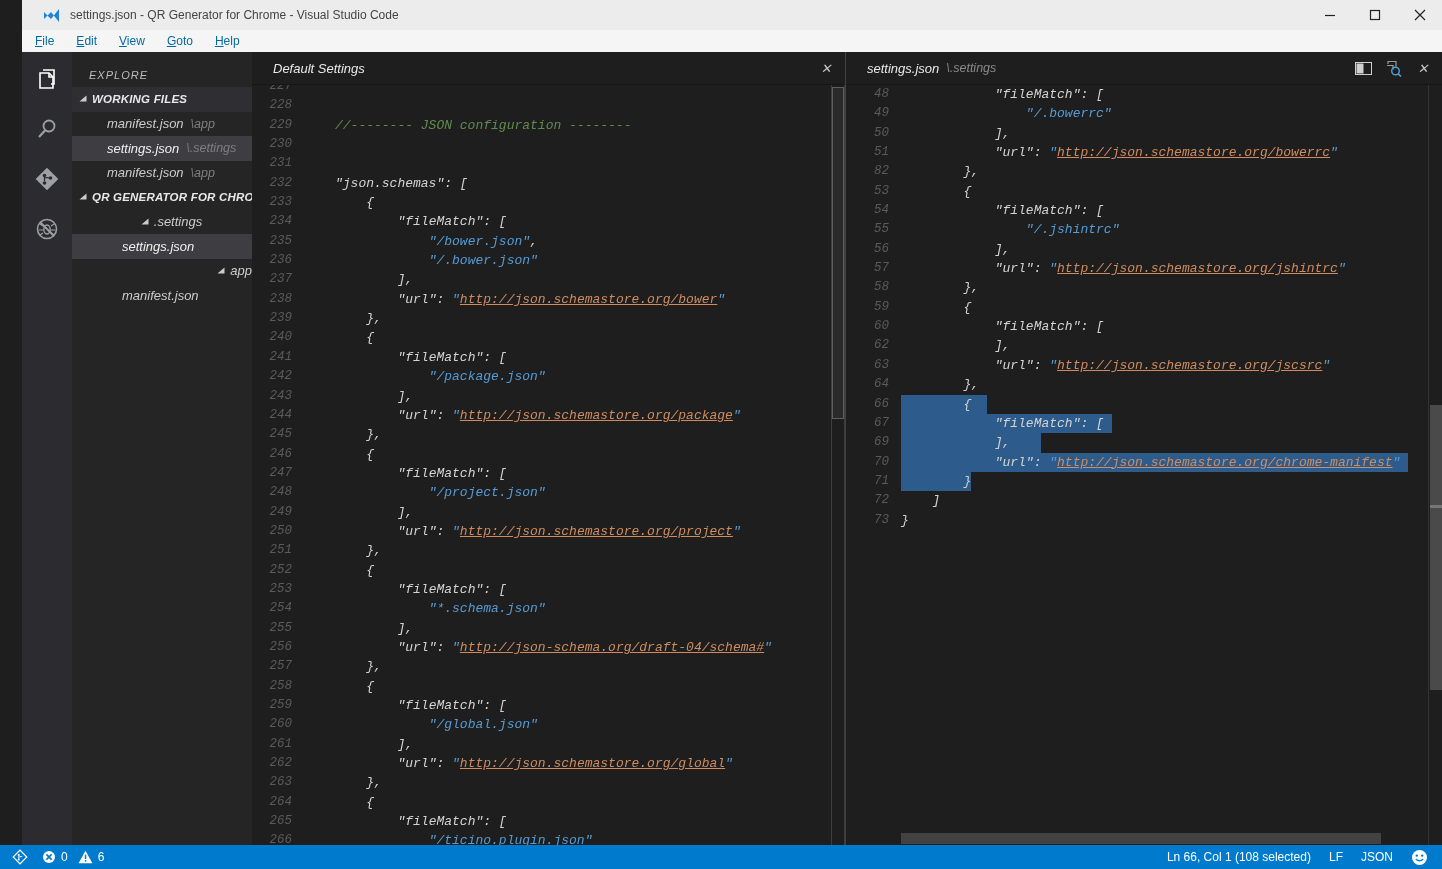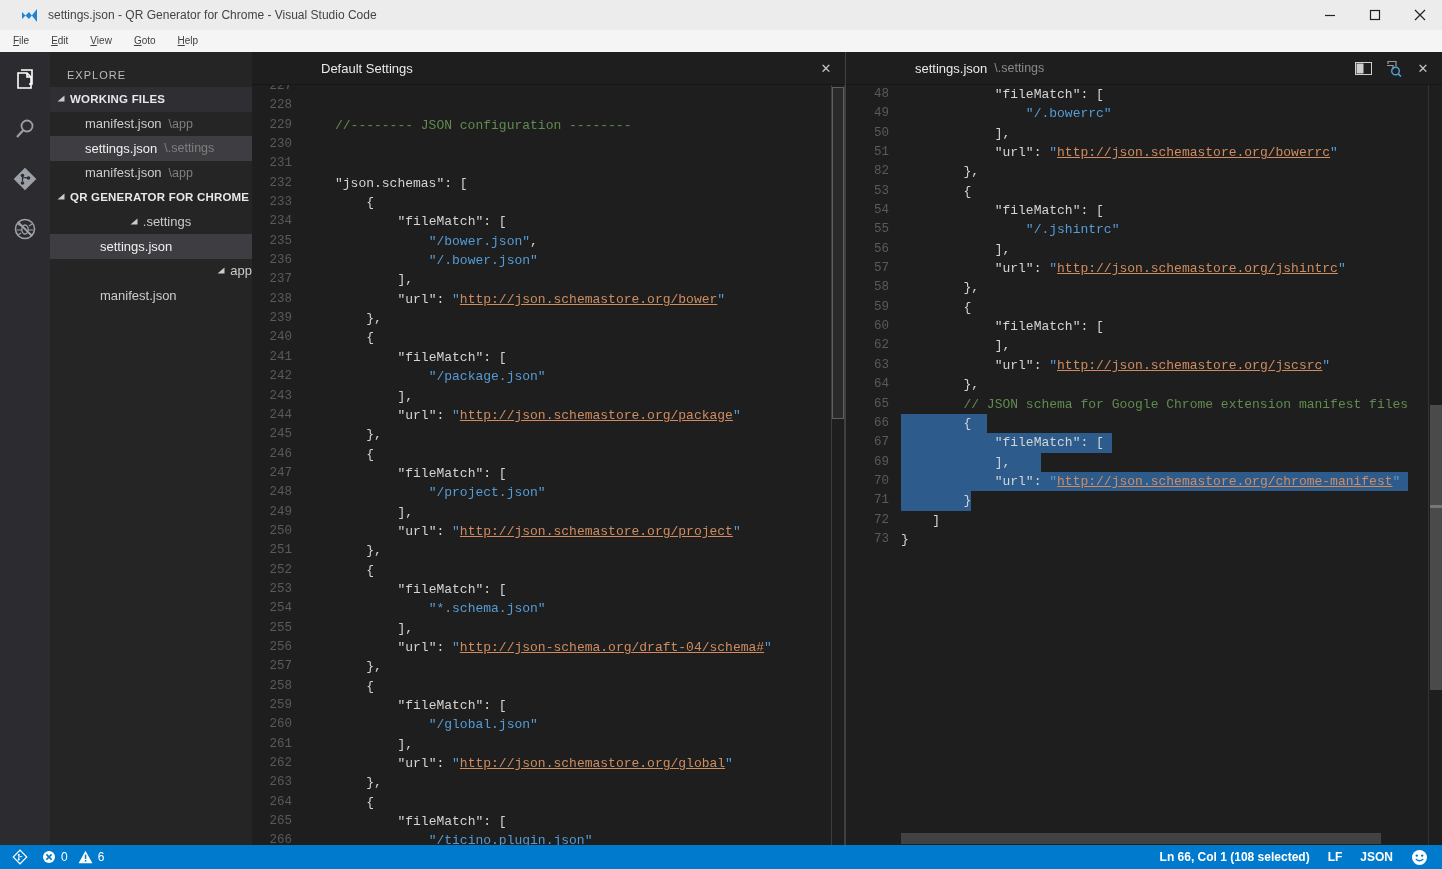--- a/index.html
+++ b/index.html
@@ -1,35 +1,35 @@
 <!DOCTYPE html>
 <html><head>
 <meta charset="utf-8">
 <style>
   * { margin:0; padding:0; box-sizing:border-box; }
   html,body { width:1442px; height:869px; overflow:hidden; background:#1e1e1e;
               font-family:"Liberation Sans", sans-serif; }
-  #app { position:relative; width:1442px; height:869px; }
+  #app { position:relative; width:1442px; height:869px;padding-left:22px; }
 
   
   #titlebar { height:30px; background:#ececec; display:flex; align-items:center; position:relative; }
   #vslogo { width:17px; height:17px; margin-left:21px; }
   #wintitle { margin-left:10px; font-size:12px; color:#444; }
   #wincontrols { position:absolute; right:0; top:0; height:30px; display:flex; }
   .winbtn { width:45px; height:30px; display:flex; align-items:center; justify-content:center;
             font-size:13px; color:#222; cursor:default; }
   .winbtn svg { display:block; }
 
   
   #menubar { height:22px; background:#f5f5f5; display:flex; align-items:center; padding-left:2px; }
-  .menuitem { font-size:10px; color:#404040; padding:0 11px; height:22px; line-height:22px; }
+  .menuitem { font-size:12px; color:#0369a1; padding:0 11px; height:22px; line-height:22px; }
   .menuitem u { text-decoration:underline; }
 
   
-  #main { display:flex; height:793px; }
+  #main { display:flex; height:793px;font-style:italic; }
 
   
   #activitybar { width:50px; background:#2c2c30; display:flex; flex-direction:column; align-items:center; padding-top:2px; }
   .actitem { width:50px; height:50px; display:flex; align-items:center; justify-content:center; }
   .actitem svg { display:block; }
 
   
   #sidebar { width:202px; background:#252526; color:#cccccc; overflow:hidden; }
   #explorehdr { height:35px; font-size:11px; color:#bbbbbb; letter-spacing:1px;
                 display:flex; align-items:flex-end; padding:0 0 6px 17px; }
@@ -40,21 +40,21 @@
   .treerow .arrow { width:10px; height:10px; margin-right:4px; flex:none; }
   .treerow .detail { color:#7f7f7f; margin-left:7px; font-size:12.5px; font-weight:normal; }
 
   
   #editors { display:flex; width:1190px; }
   .editor { position:relative; background:#1e1e1e; overflow:hidden; }
   #editor-left  { width:593px; }
   #editor-right { width:597px; border-left:1px solid #404045; }
   .edheader { height:33px; background:#1e1e1e; display:flex; align-items:center;
               padding-left:21px; border-bottom:1px solid #161616; position:relative; }
-  .edtitle { font-size:13px; color:#eaeaea;margin-left:48px; }
+  .edtitle { font-size:13px; color:#eaeaea; }
   .edpath  { font-size:12.5px; color:#8a8a8a; margin-left:7px; }
   .edactions { position:absolute; right:10px; top:0; height:33px; display:flex; align-items:center; gap:12px; }
   .edicon { width:18px; height:18px; display:flex; align-items:center; justify-content:center; }
   .closex { font-size:13px; color:#c5c5c5; width:18px; text-align:center; }
 
   .codearea { position:absolute; top:33px; left:0; right:0; bottom:0; overflow:hidden;
               font-family:"Liberation Mono","DejaVu Sans Mono",monospace; font-size:13px; }
   .cl { height:19.35px; line-height:19.35px; white-space:pre; display:flex; }
   .ln { width:40px; text-align:right; color:#5a5a5a; flex:none; font-size:12.5px; }
   .ct { position:relative; flex:1; }
@@ -76,21 +76,21 @@
   #editor-right .vscroll { border-left:1px solid #333; }
   #editor-right .vslider { position:absolute; top:320px; left:1px; right:0; height:285px; background:#4a4a4a; }
   #editor-right .vmark   { position:absolute; top:420px; left:1px; right:0; height:3px; background:#777; }
   .hscroll { position:absolute; left:0; right:0; bottom:0; height:13px; background:#1e1e1e; }
   .hslider { position:absolute; top:1px; height:11px; left:55px; width:480px; background:#424242; }
 
   
   #statusbar { position:absolute; left:0; right:0; bottom:0; height:24px; background:#007acc;
                color:#ffffff; display:flex; align-items:center; font-size:12px; }
   #sbleft { display:flex; align-items:center; }
-  #sbright { margin-left:auto; display:flex; align-items:center; gap:18px; padding-right:14px;font-weight:bold; }
+  #sbright { margin-left:auto; display:flex; align-items:center; gap:18px; padding-right:14px; }
   .sbitem { display:flex; align-items:center; gap:5px; }
   .sbicon { display:flex; align-items:center; }
 </style>
 </head>
 <body>
 <div id="app">
 
   <div id="titlebar">
     <svg id="vslogo" viewBox="0 0 17 17">
       <path d="M1 5 L8 12 L16 2 L16 15 L8 5 L1 12 Z" fill="#1e84d6"></path>
@@ -296,21 +296,20 @@
               <div class="cl"><span class="ln">54</span><span class="ct"><span class="tk p">            </span><span class="tk k">"fileMatch"</span><span class="tk p">: [</span></span></div>
               <div class="cl"><span class="ln">55</span><span class="ct"><span class="tk p">                </span><span class="tk s">"/.jshintrc"</span></span></div>
               <div class="cl"><span class="ln">56</span><span class="ct"><span class="tk p">            </span><span class="tk p">],</span></span></div>
               <div class="cl"><span class="ln">57</span><span class="ct"><span class="tk p">            </span><span class="tk k">"url"</span><span class="tk p">: </span><span class="tk s">"</span><span class="tk u">http://json.schemastore.org/jshintrc</span><span class="tk s">"</span></span></div>
               <div class="cl"><span class="ln">58</span><span class="ct"><span class="tk p">        </span><span class="tk p">},</span></span></div>
               <div class="cl"><span class="ln">59</span><span class="ct"><span class="tk p">        </span><span class="tk p">{</span></span></div>
               <div class="cl"><span class="ln">60</span><span class="ct"><span class="tk p">            </span><span class="tk k">"fileMatch"</span><span class="tk p">: [</span></span></div>
               <div class="cl"><span class="ln">62</span><span class="ct"><span class="tk p">            </span><span class="tk p">],</span></span></div>
               <div class="cl"><span class="ln">63</span><span class="ct"><span class="tk p">            </span><span class="tk k">"url"</span><span class="tk p">: </span><span class="tk s">"</span><span class="tk u">http://json.schemastore.org/jscsrc</span><span class="tk s">"</span></span></div>
               <div class="cl"><span class="ln">64</span><span class="ct"><span class="tk p">        </span><span class="tk p">},</span></span></div>
-              <div class="cl"><span class="ln">65</span><span class="ct"><span class="tk p">        </span><span class="tk c">// JSON schema for Google Chrome extension manifest files</span></span></div>
               <div class="cl"><span class="ln">66</span><span class="ct"><span class="sel" style="width: 11ch;"></span><span class="tk p">        </span><span class="tk p">{</span></span></div>
               <div class="cl"><span class="ln">67</span><span class="ct"><span class="sel" style="width: 27ch;"></span><span class="tk p">            </span><span class="tk k">"fileMatch"</span><span class="tk p">: [</span></span></div>
               <div class="cl"><span class="ln">69</span><span class="ct"><span class="sel" style="width: 18ch;"></span><span class="tk p">            </span><span class="tk p">],</span></span></div>
               <div class="cl"><span class="ln">70</span><span class="ct"><span class="sel" style="width: 65ch;"></span><span class="tk p">            </span><span class="tk k">"url"</span><span class="tk p">: </span><span class="tk s">"</span><span class="tk u">http://json.schemastore.org/chrome-manifest</span><span class="tk s">"</span></span></div>
               <div class="cl"><span class="ln">71</span><span class="ct"><span class="sel" style="width: 9ch;"></span><span class="tk p">        </span><span class="tk p">}</span></span></div>
               <div class="cl"><span class="ln">72</span><span class="ct"><span class="tk p">    </span><span class="tk p">]</span></span></div>
               <div class="cl"><span class="ln">73</span><span class="ct"><span class="tk p">}</span></span></div>
             </div>
           <div class="hscroll">
               <div class="hslider"></div>

